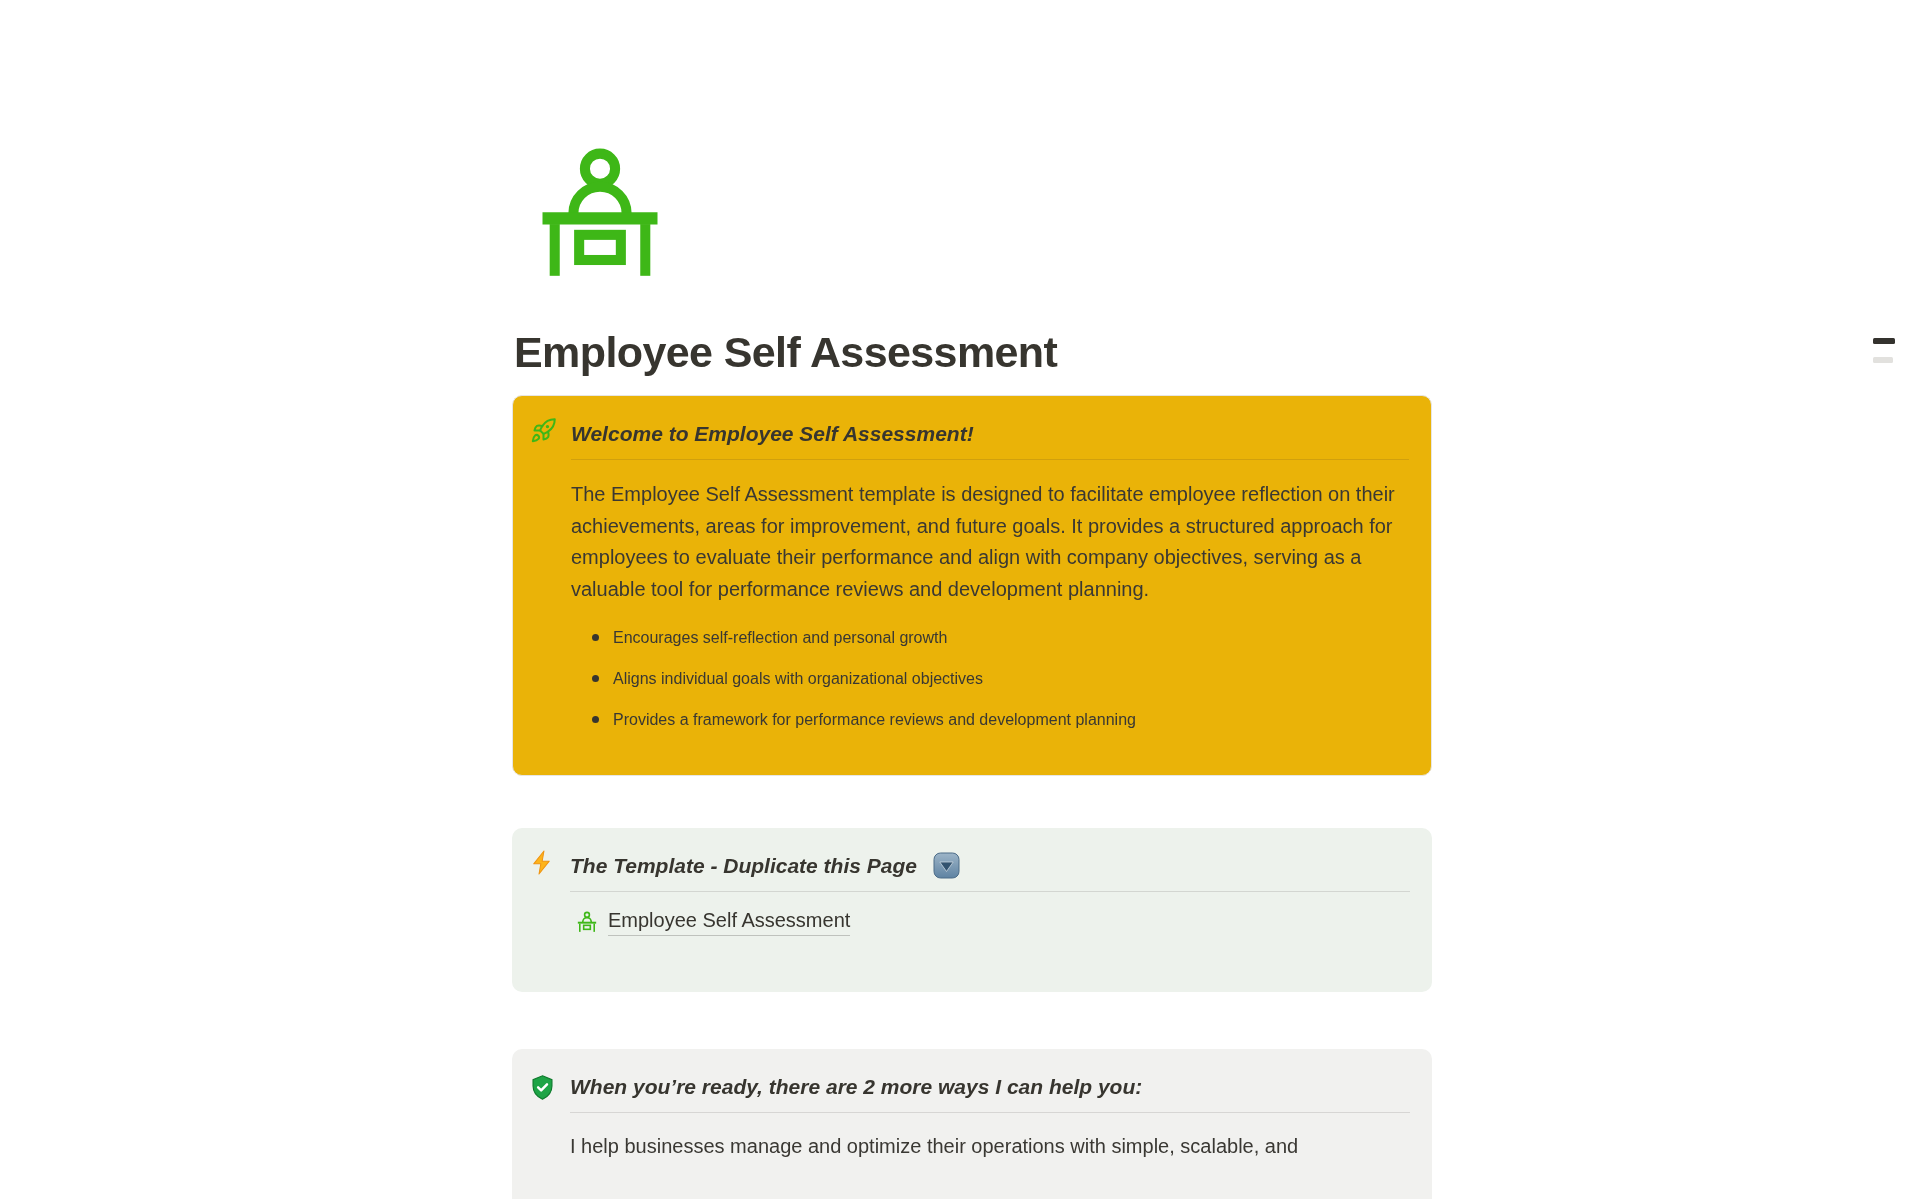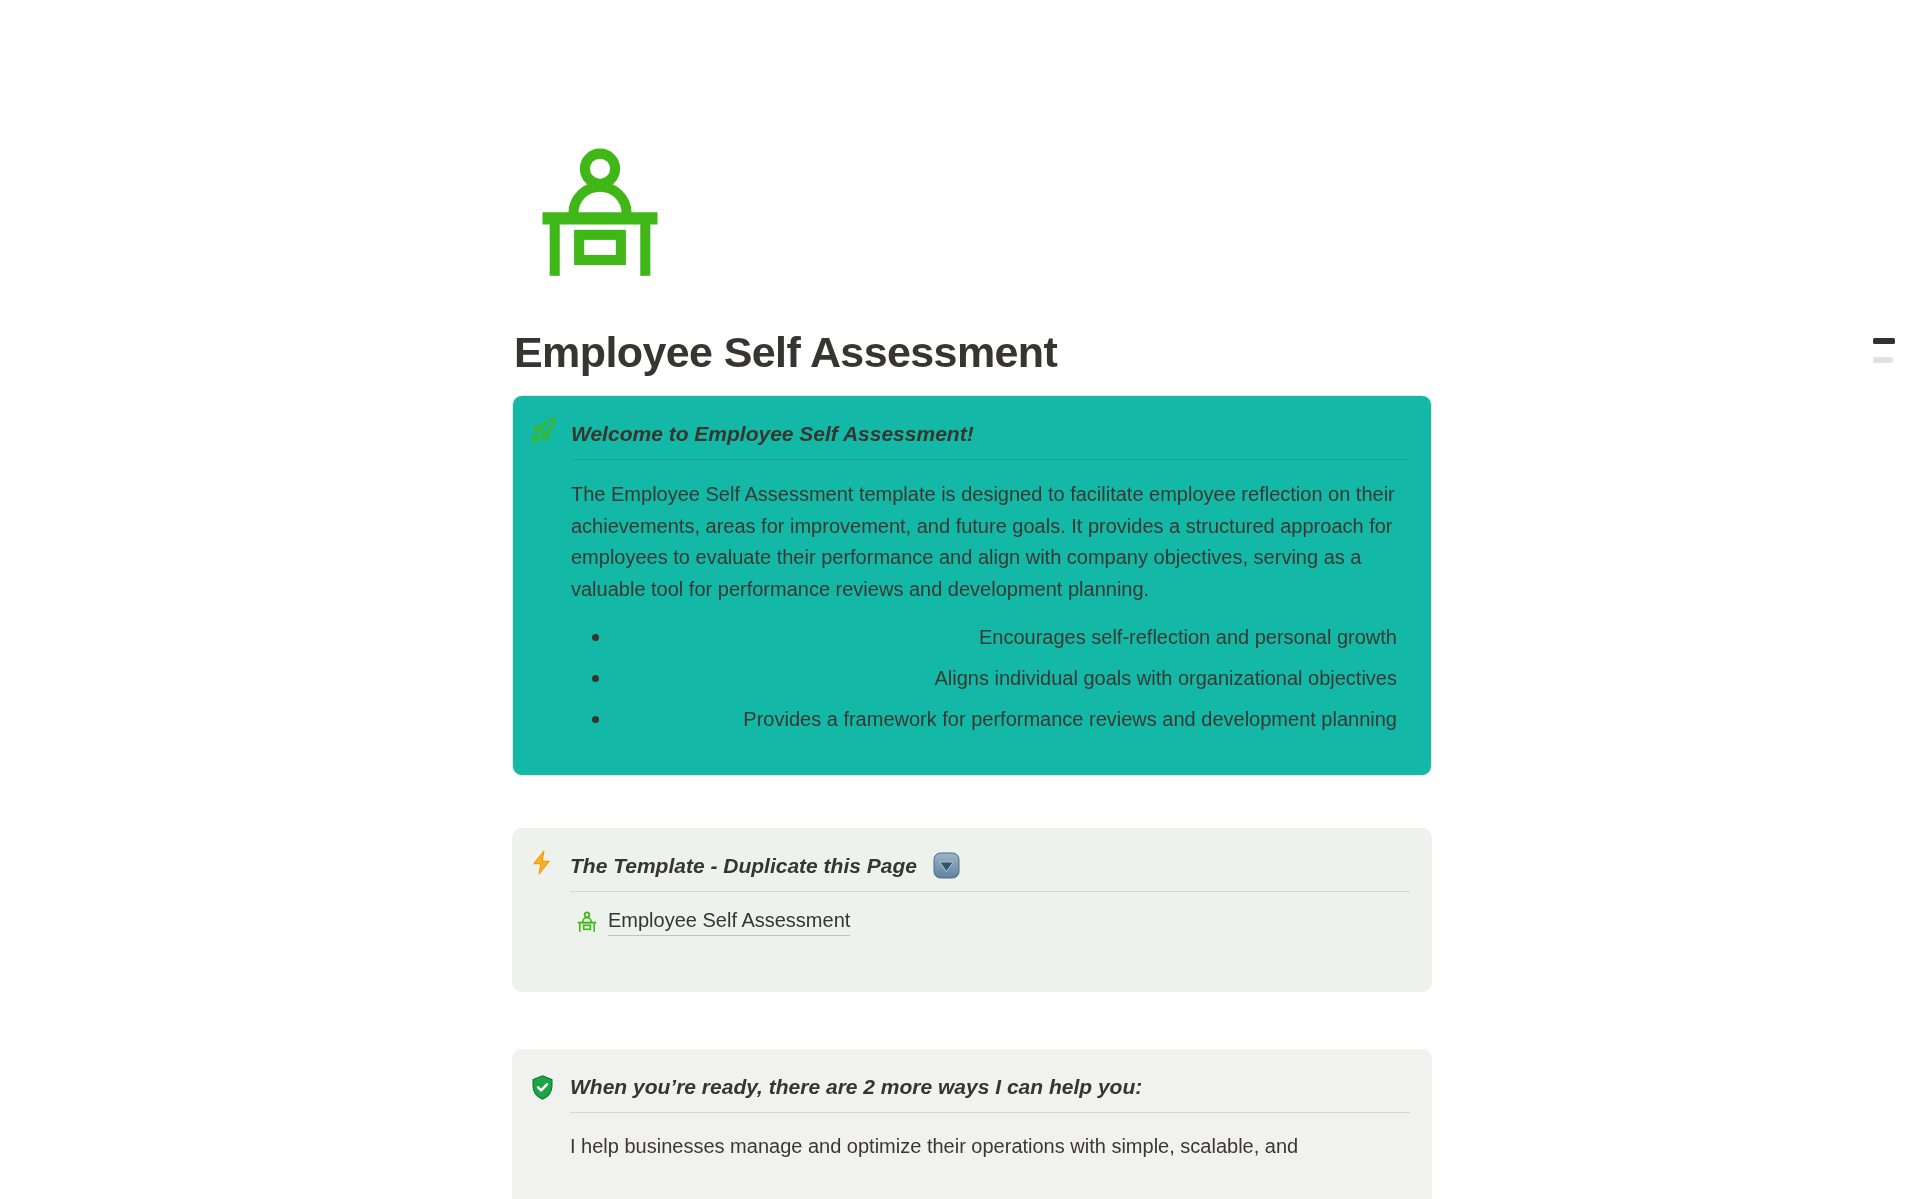--- a/index.html
+++ b/index.html
@@ -21,21 +21,21 @@
   .page-title {
     position: absolute; left: 514px; top: 328px; margin: 0;
     font-size: 43px; font-weight: 700; letter-spacing: -0.6px;
     color: #37352f; cursor: text; white-space: nowrap;
   }
 
   .callout {
     position: absolute; left: 512px; width: 920px;
     border-radius: 10px;
   }
-  .callout.white  { top: 395px; height: 381px; background: #14b8a6; border: 1.5px solid #e7e6e3; }
+  .callout.white  { top: 395px; height: 381px; background: #eab308; border: 1.5px solid #e7e6e3; }
   .callout.green  { top: 828px; height: 164px; background: #edf2ec; }
   .callout.gray   { top: 1049px; height: 290px; background: #f1f1ef; }
 
   .co-header { position: relative; padding: 23px 24px 0 58px; }
   .callout.gray .co-header { }
   .co-icon {
     position: absolute; left: 17px; top: 21px;
     width: 27px; height: 27px;
   }
   .callout.gray .co-icon { top: 25px; }
@@ -51,21 +51,21 @@
   .emoji-btn svg { width: 100%; height: 100%; display: block; }
 
   .co-divider { height: 1px; background: rgba(55,53,47,0.14); margin: 10px 22px 0 58px; }
 
   .co-paragraph {
     margin: 19px 34px 12px 58px;
     font-size: 20px; line-height: 31.5px; color: #3a3833;
   }
 
   .co-bullets { list-style: none; margin: 10px 0 0 0; padding: 0 34px 0 58px; }
-  .co-bullets li { position: relative; padding-left: 42px; font-size: 20px; line-height: 41px; color: #3a3833; text-align: right; }
+  .co-bullets li { position: relative; padding-left: 42px; font-size: 16px; line-height: 41px; color: #3a3833; }
   .co-bullets .dot {
     position: absolute; left: 21px; top: 17px;
     width: 7px; height: 7px; border-radius: 50%; background: #37352f;
   }
 
   .co-link-row { margin: 15px 0 0 64px; }
   .co-link {
     display: inline-flex; align-items: center; gap: 10px;
     font-size: 20px; color: #37352f; cursor: pointer;
   }

